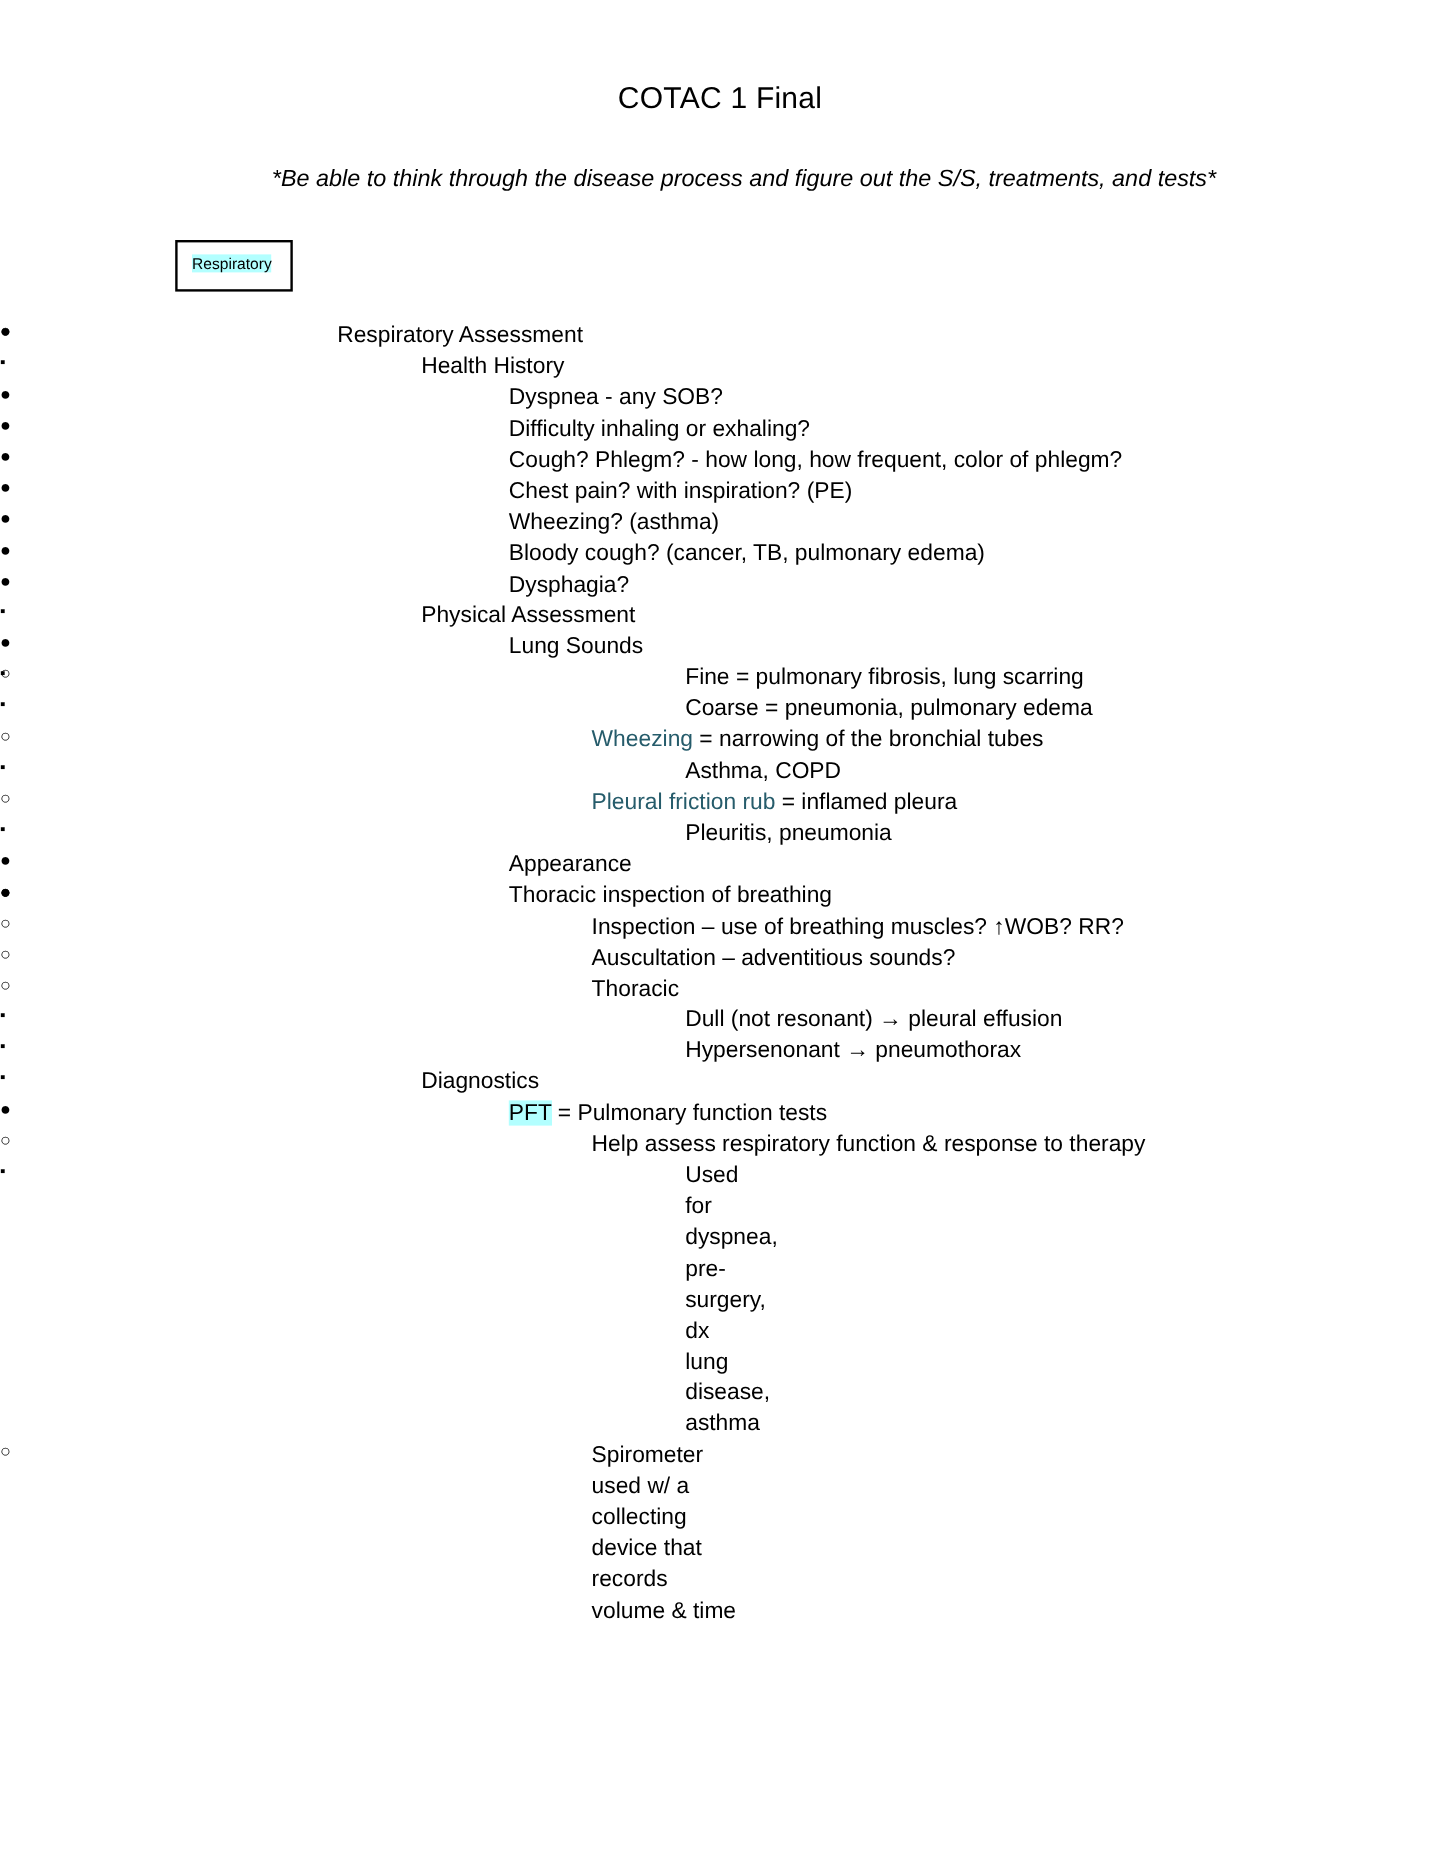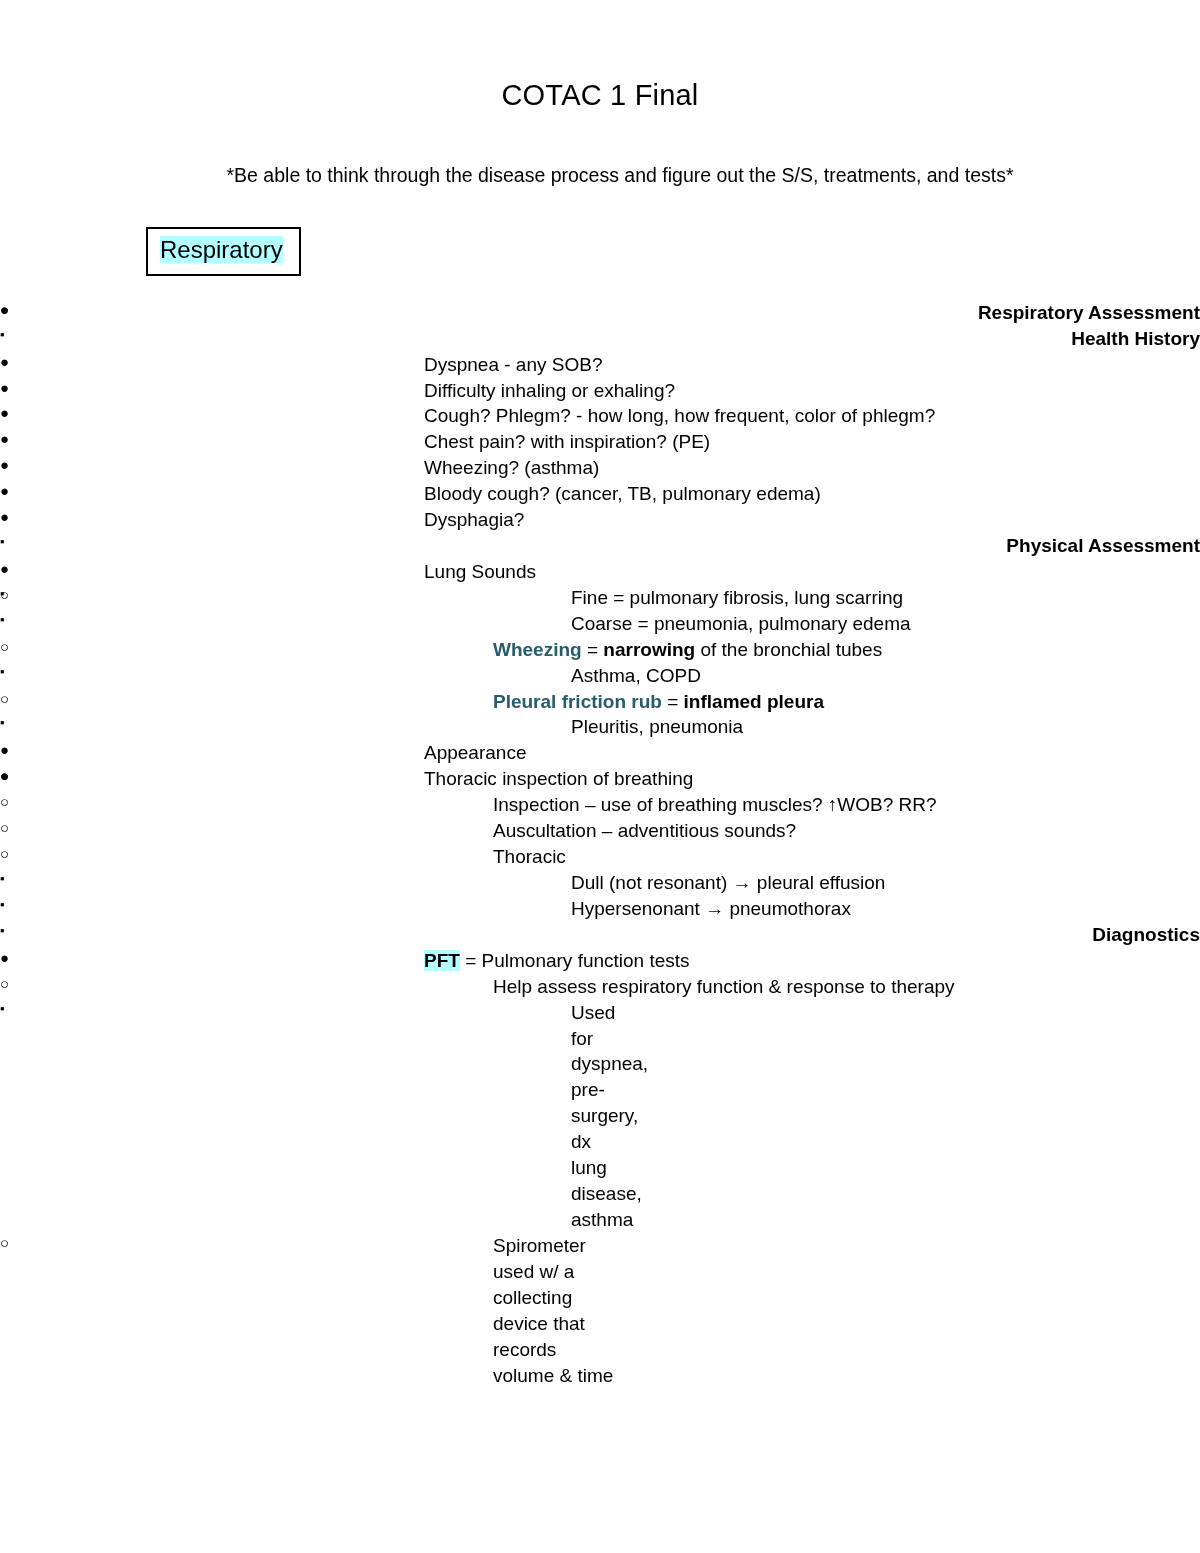--- a/index.html
+++ b/index.html
@@ -19,60 +19,61 @@
     width: 1200px;
     height: 1553px;
     box-sizing: border-box;
     padding: 0;
     position: relative;
   }
 
   
   .doc-title {
     text-align: center;
-    font-size: 29px;
+    font-size: 25px;
     font-weight: 400;
     letter-spacing: 0.2px;
-    margin: 11px;
+    margin: 0;
     padding-top: 68px;
     line-height: 1.15;
   }
   .doc-subtitle {
     text-align: center;
+    font-style: italic;
     font-size: 19.5px;
     font-weight: 400;
     margin: 0;
     padding-top: 41px;
     line-height: 1.2;
     padding-left: 40px;
   }
 
   
   .section-box-wrap {
     padding-left: 146px;
     padding-top: 39px;
   }
   .section-box {
     display: inline-block;
     border: 2px solid #000000;
     padding: 9px 16px 12px 12px;
   }
   .section-box .hl {
-    font-size: 24px;
+    font-size: 13px;
     line-height: 1;
   }
 
   
   .hl {
     background-color: #b3ffff;
   }
   .teal {
     color: #265c6b;
   }
-  .b { font-weight: bold; text-align: right; }
+  .b { font-weight: normal; }
 
   
   .outline {
     padding-top: 24px;
     font-size: 19px;
     line-height: 1.365;
   }
   .li {
     position: relative;
     display: block;

